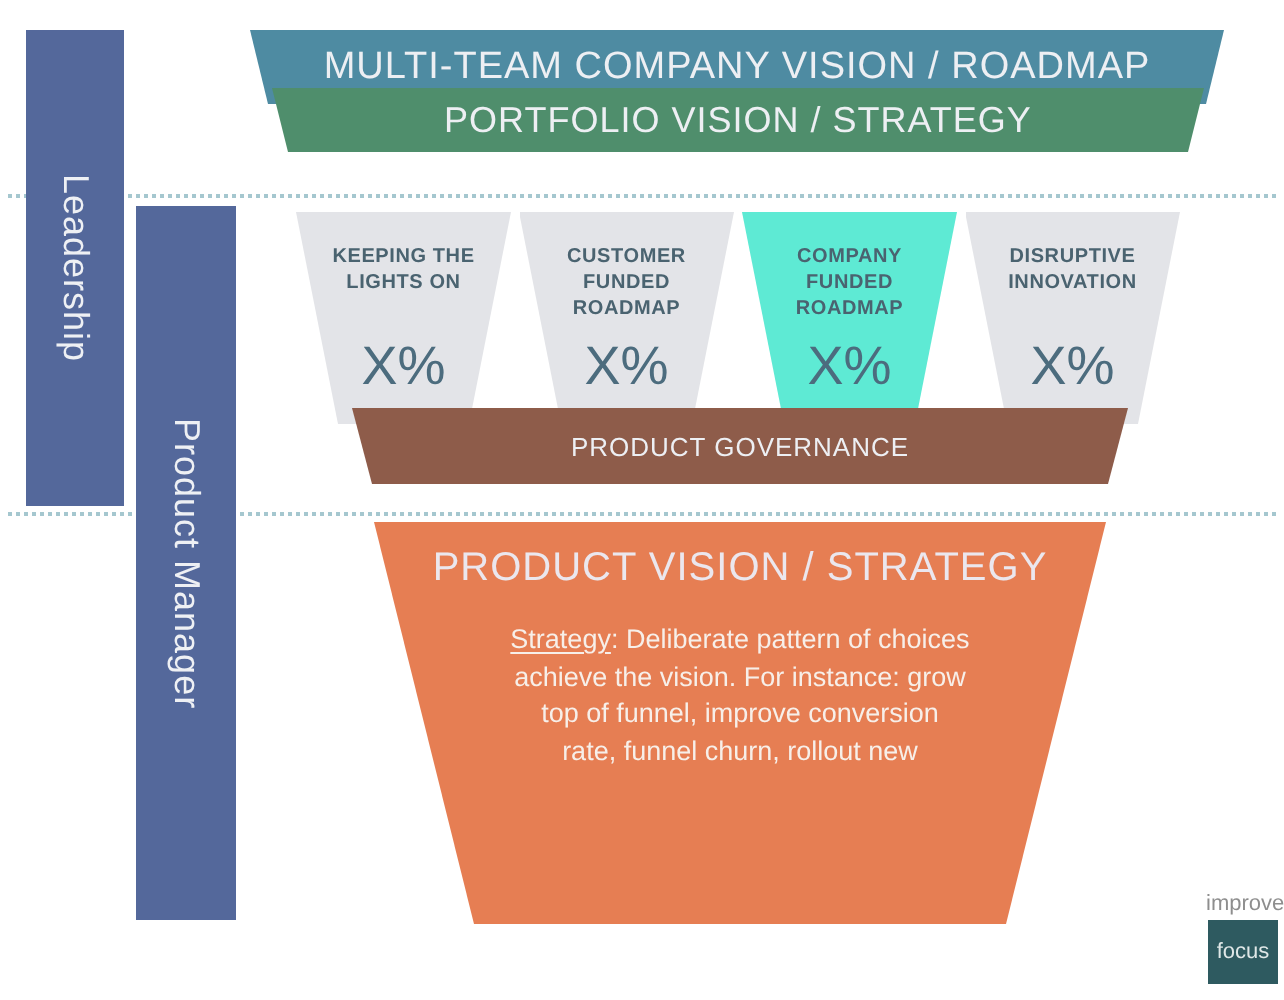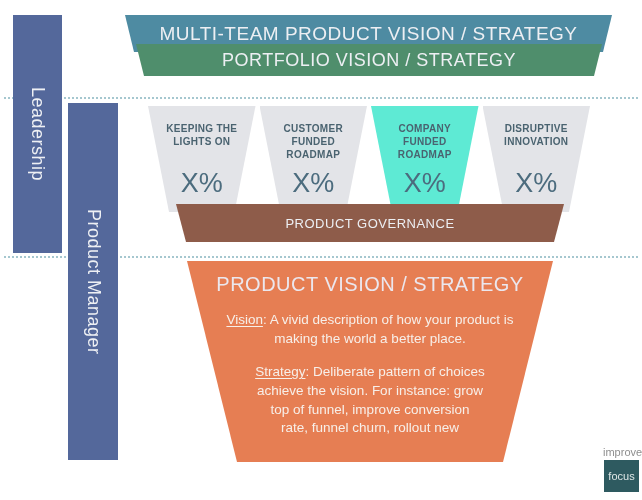--- a/index.html
+++ b/index.html
@@ -164,21 +164,21 @@
   <div class="dotted-line line2"></div>
 
   <div class="vbar bar-leadership" style="background: rgb(84, 104, 155);">
     <span class="vlabel">Leadership</span>
   </div>
   <div class="vbar bar-pm" style="background: rgb(84, 104, 155);">
     <span class="vlabel">Product Manager</span>
   </div>
 
   <div class="trap trap-multiteam" style="background: rgb(78, 139, 162);">
-    <span class="trap-label">MULTI-TEAM PRODUCT VISION / STRATEGY</span>
+    <span class="trap-label">MULTI-TEAM COMPANY VISION / ROADMAP</span>
   </div>
 
   <div class="trap trap-portfolio" style="background: rgb(79, 142, 108);">
     <span class="trap-label">PORTFOLIO VISION / STRATEGY</span>
   </div>
 
   <div class="alloc-row">
     <div class="alloc" style="background: rgb(227, 228, 232);">
       <div class="alloc-label">KEEPING THE
 LIGHTS ON</div>
@@ -202,24 +202,20 @@
       <div class="alloc-value">X%</div>
     </div>
   </div>
 
   <div class="trap trap-governance" style="background: rgb(142, 92, 74);">
     <span class="trap-label">PRODUCT GOVERNANCE</span>
   </div>
 
   <div class="trap-product-vision" style="background: rgb(230, 126, 83);">
     <div class="pv-title">PRODUCT VISION / STRATEGY</div>
-    <div class="pv-para pv-vision">
-      <div><span class="pv-term">Vision</span><span>: A vivid description of how your product is</span></div>
-      <div>making the world a better place.</div>
-    </div>
     <div class="pv-para pv-strategy">
       <div><span class="pv-term">Strategy</span><span>: Deliberate pattern of choices</span></div>
       <div>achieve the vision. For instance: grow</div>
       <div>top of funnel, improve conversion</div>
       <div>rate, funnel churn, rollout new</div>
     </div>
   </div>
 
   <div class="logo">
     <div class="logo-word">improve</div>

